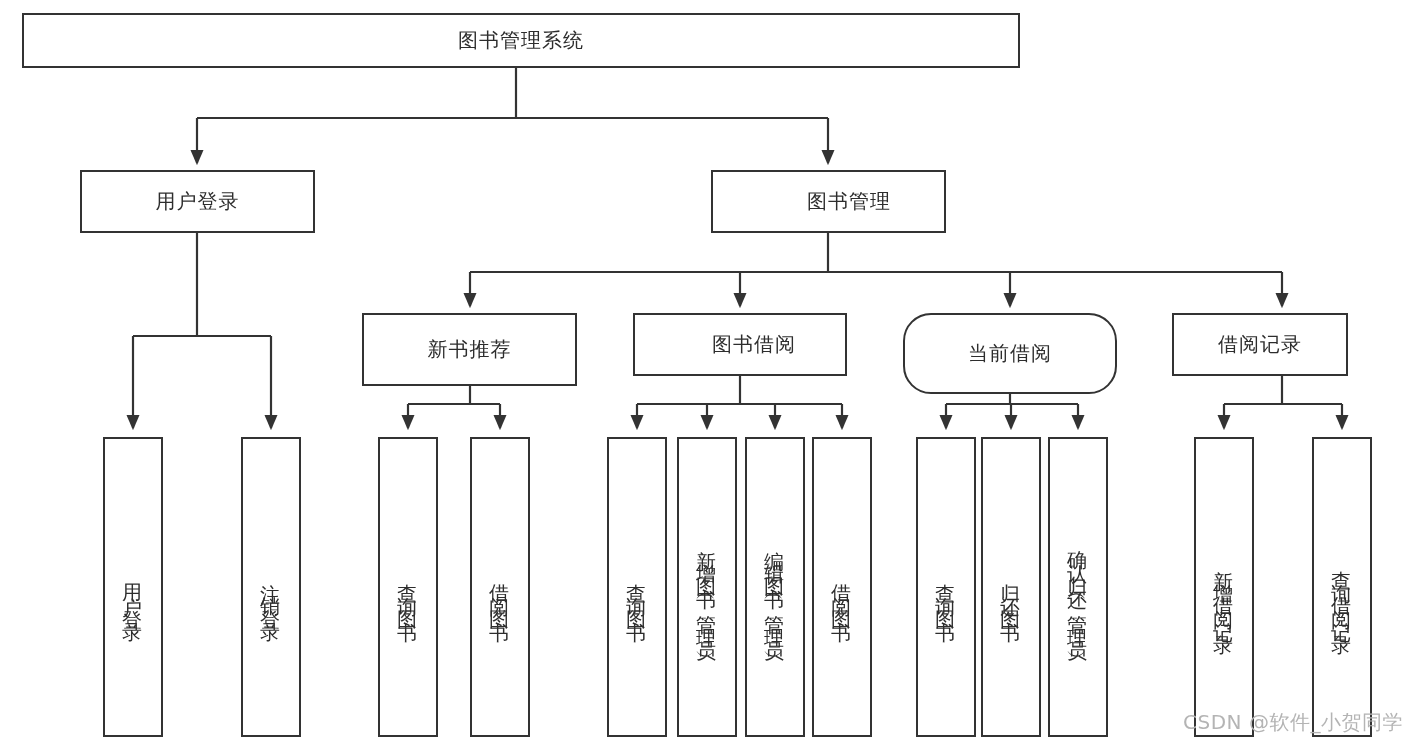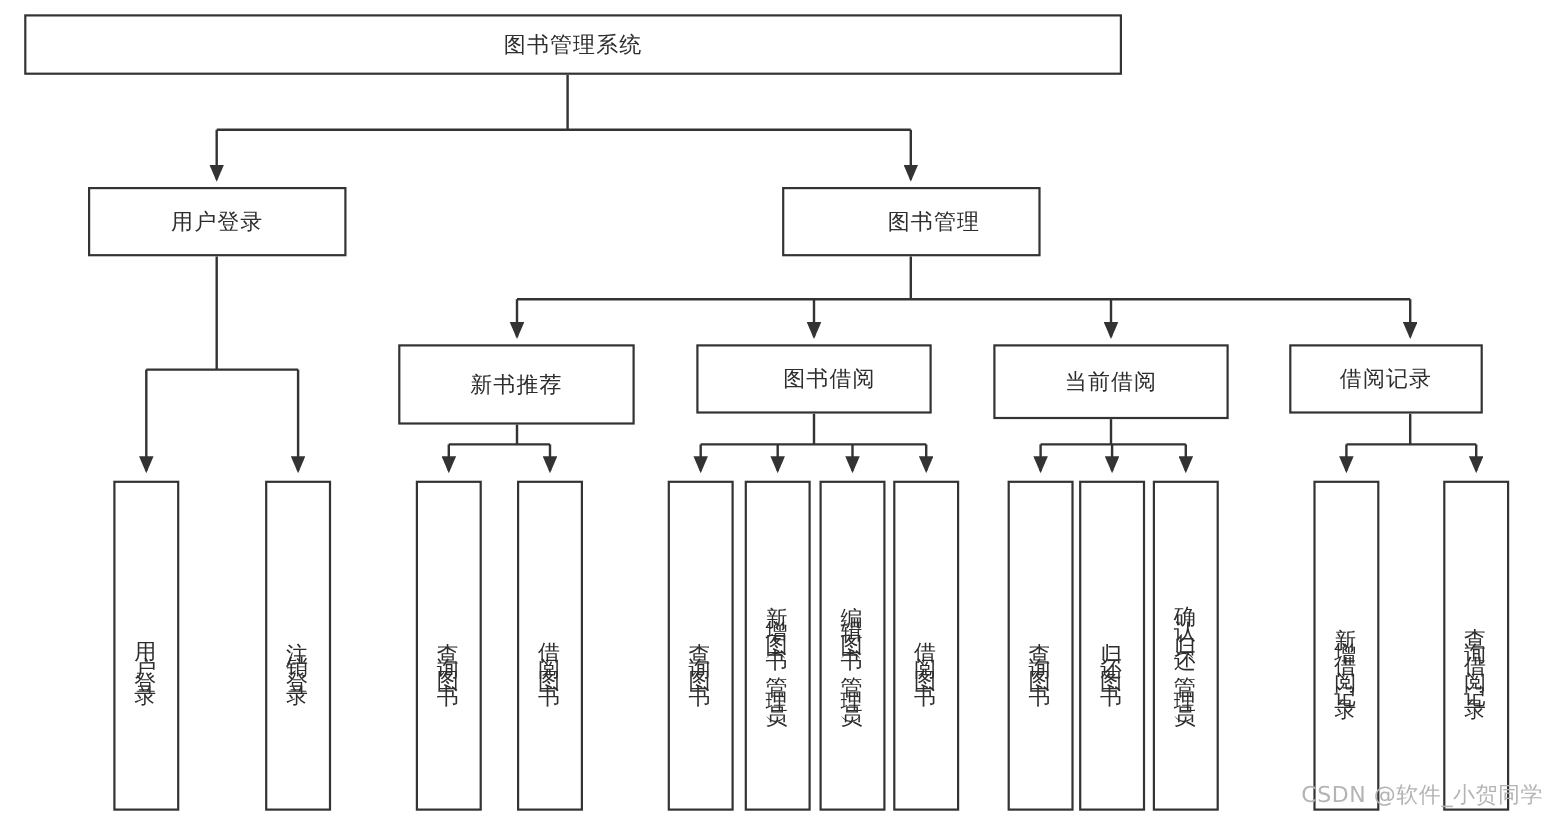--- a/index.html
+++ b/index.html
@@ -128,21 +128,21 @@
     <path class="arrowline" d="M1342,404 V428"></path>
   </svg>
 
   <div class="hbox" style="left:22px; top:13px; width:998px; height:55px;">图书管理系统</div>
 
   <div class="hbox" style="left:80px; top:170px; width:235px; height:63px;">用户登录</div>
   <div class="hbox" style="left:711px; top:170px; width:235px; height:63px;padding-left:41px;">图书管理</div>
 
   <div class="hbox" style="left:362px; top:313px; width:215px; height:73px;">新书推荐</div>
   <div class="hbox" style="left:633px; top:313px; width:214px; height:63px;padding-left:28px;">图书借阅</div>
-  <div class="hbox" style="left:903px; top:313px; width:214px; height:68px;">当前借阅</div>
+  <div class="hbox" style="left:903px; top:313px; width:214px; height:81px;border-radius:28px;">当前借阅</div>
   <div class="hbox" style="left:1172px; top:313px; width:176px; height:63px;">借阅记录</div>
 
   <div class="vbox" style="left:103px;">
     <span class="vtext">用户登录</span>
   </div>
   <div class="vbox" style="left:241px;">
     <span class="vtext">注销登录</span>
   </div>
 
   <div class="vbox" style="left:378px;">

